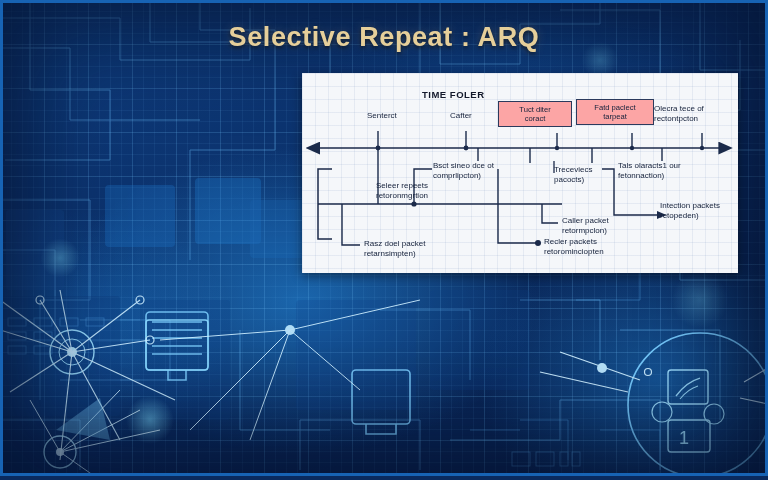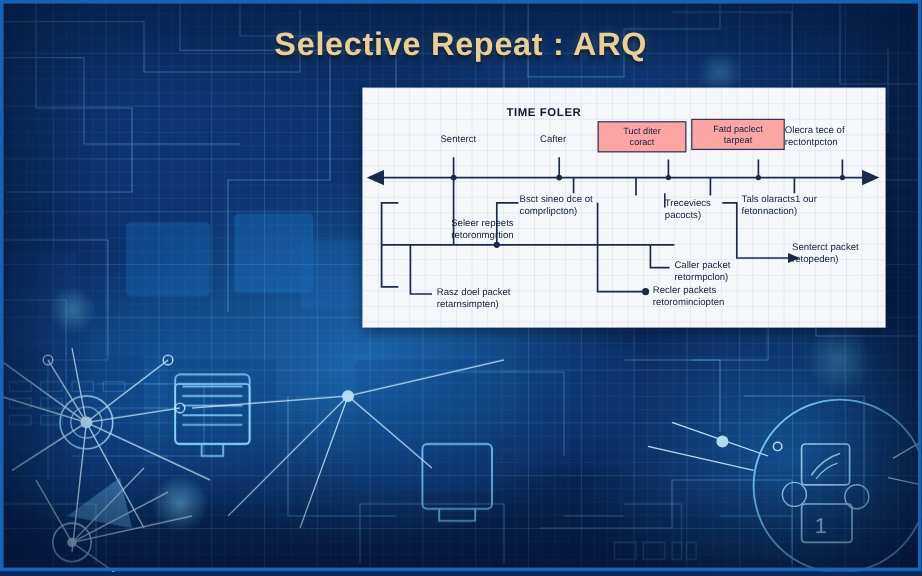--- a/index.html
+++ b/index.html
@@ -380,19 +380,19 @@
       </div>
       <div class="lbl" style="left:260px;top:143px;">
         <div>Caller packet</div>
         <div>retormpclon)</div>
       </div>
       <div class="lbl" style="left:242px;top:164px;">
         <div>Recler packets</div>
         <div>retorominciopten</div>
       </div>
       <div class="lbl" style="left:358px;top:128px;">
-        <div>Senterct packet</div>
+        <div>Intection packets</div>
         <div>retopeden)</div>
       </div>
     </div>
   </div>
 
 </div>
 
 </body></html>

